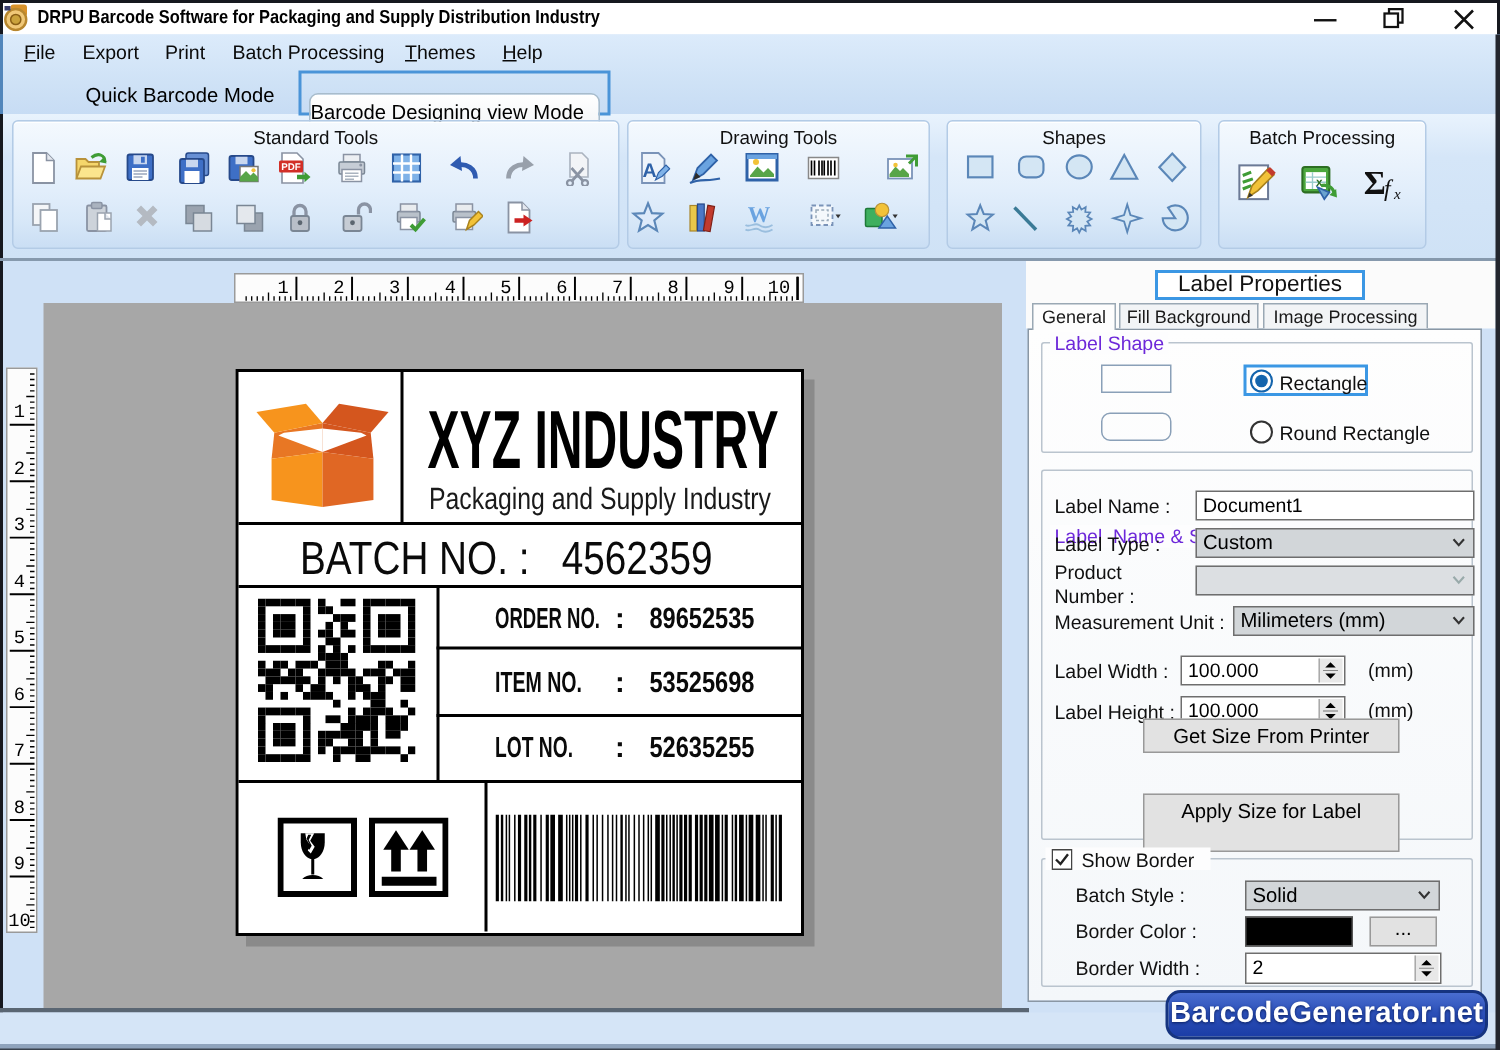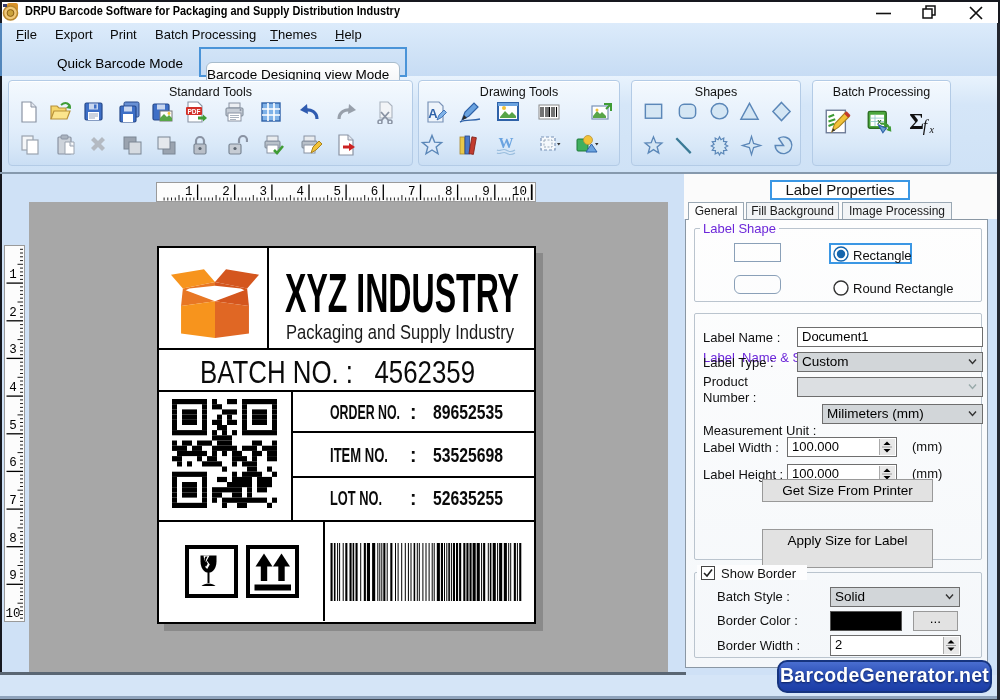--- a/index.html
+++ b/index.html
@@ -942,21 +942,21 @@
 <div class="abs pdrop nw" style="left:797px;top:352px;width:186px;height:20px;">Custom<svg class="chev" viewBox="0 0 9 7">
       <path d="M1 1.5 L4.5 5.5 L8 1.5" fill="none" stroke="#333" stroke-width="1.4"></path>
     </svg></div>
 <div class="abs plabel" style="left:703px;top:374px;">Product</div>
 <div class="abs plabel" style="left:703px;top:390px;">Number :</div>
 <div class="abs pdrop nw" style="left:797px;top:377px;width:186px;height:20px;background:#dcdfe2;">
     <svg class="chev" viewBox="0 0 9 7">
       <path d="M1 1.5 L4.5 5.5 L8 1.5" fill="none" stroke="#9aa" stroke-width="1.4"></path>
     </svg>
   </div>
-<div class="abs plabel" style="left:703px;top:423px;">Measurement Unit :</div>
+<div class="abs plabel" style="left:703px;top:407px;">Measurement Unit :</div>
 <div class="abs pdrop nw" style="left:822px;top:404px;width:161px;height:20px;">Milimeters (mm)<svg class="chev" viewBox="0 0 9 7">
       <path d="M1 1.5 L4.5 5.5 L8 1.5" fill="none" stroke="#333" stroke-width="1.4"></path>
     </svg></div>
 <div class="abs plabel" style="left:703px;top:440px;">Label Width :</div>
 <div class="abs pinput nw" style="left:787px;top:437px;width:110px;height:20px;">100.000<div class="spinner"><svg width="14" height="16" viewBox="0 0 14 16">
         <path d="M3.5 6 L7 2.5 L10.5 6 Z" fill="#000"></path>
         <path d="M3.5 10 L7 13.5 L10.5 10 Z" fill="#000"></path>
         <path d="M2 8 h10" stroke="#888" stroke-width="0.8"></path>
       </svg></div></div>
 <div class="abs plabel" style="left:912px;top:439px;">(mm)</div>

